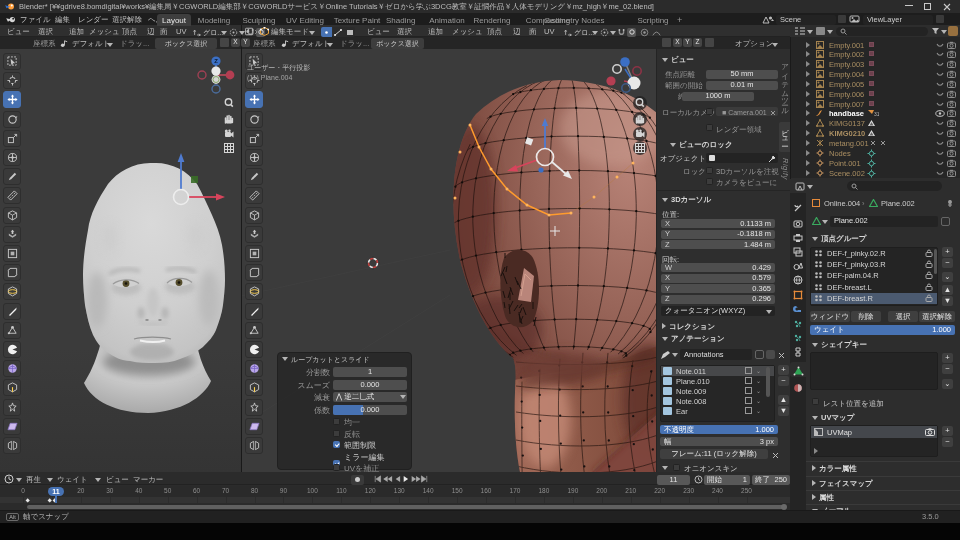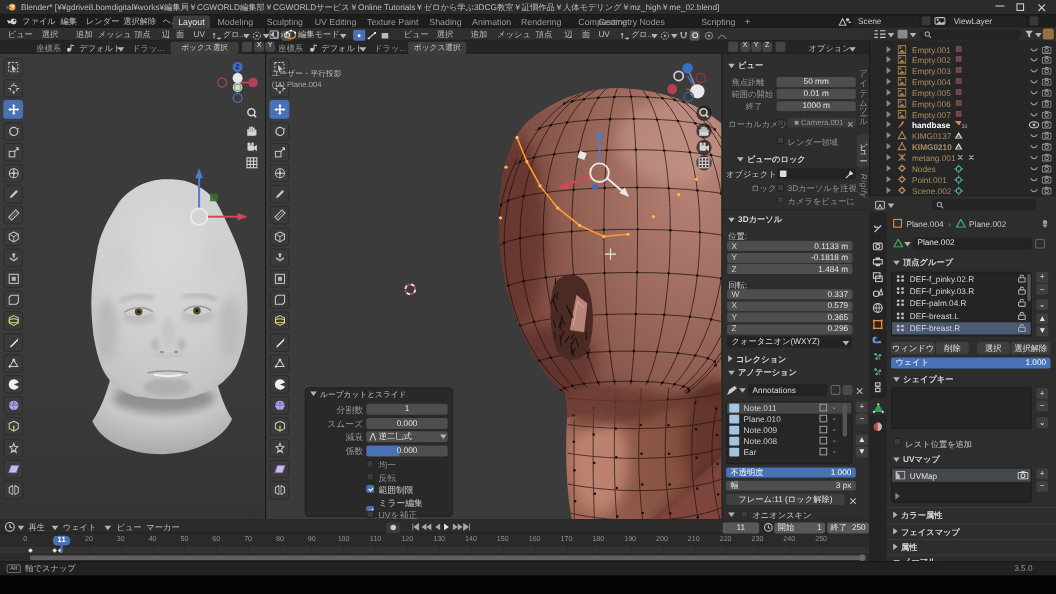--- a/index.html
+++ b/index.html
@@ -844,21 +844,21 @@
     <div class="ab vtab" style="left:781px;top:92px">ツール</div>
     <div class="ab" style="left:779px;top:122px;width:11px;height:30px;background:#3a3a3a;border-radius:2px 0 0 2px"></div>
     <div class="ab vtab" style="left:781px;top:124px;color:#ddd">ビュー</div>
     <div class="ab vtab" style="left:781px;top:158px;font-style:italic">Rigify</div>
     <div class="ab phdr" style="left:662px;top:56px"><span class="carr d"></span>ビュー</div>
     <div class="ab dim" style="left:665px;top:71px;font-size:7.5px;white-space:nowrap">焦点距離</div>
     <div class="ab fld" style="left:706px;top:69.5px;width:72px;height:9px;">50 mm</div>
     <div class="ab dim" style="left:665px;top:82px;font-size:7.5px;white-space:nowrap">範囲の開始</div>
     <div class="ab fld" style="left:706px;top:80.5px;width:72px;height:9px;">0.01 m</div>
     <div class="ab dim" style="left:678px;top:93px;font-size:7.5px;white-space:nowrap">終了</div>
-    <div class="ab fld" style="left:706px;top:91.5px;width:72px;height:9px;">1000 m</div>
+    <div class="ab fld" style="left:682px;top:91.5px;width:72px;height:9px;">1000 m</div>
     <div class="ab dim" style="left:662px;top:109px;font-size:7.5px;white-space:nowrap">ローカルカメラ</div>
     <div class="ab chk" style="left:706px;top:107.5px"></div>
     <div class="ab fld" style="left:716px;top:107px;width:62px;height:9px;background:#3b3b3b"></div>
     <div class="ab dim" style="left:722px;top:109px;font-size:7px;white-space:nowrap">■ Camera.001</div>
     <svg class="ab" style="left:770px;top:109.5px" width="6" height="6">
       <path d="M1 1 L5 5 M5 1 L1 5" stroke="#999" stroke-width="1"></path>
     </svg>
     <div class="ab chk" style="left:706px;top:124px"></div>
     <div class="ab dim" style="left:716px;top:125.5px;font-size:7.5px;white-space:nowrap">レンダー領域</div>
     <div class="ab phdr" style="left:670px;top:141px"><span class="carr d"></span>ビューのロック</div>
@@ -885,21 +885,21 @@
       <span style="color:#cfcfcf">Y</span>
       <span>-0.1818 m</span>
     </div>
     <div class="ab fld" style="left:661px;top:240px;width:114px;height:9px;justify-content:space-between;padding:0 4px">
       <span style="color:#cfcfcf">Z</span>
       <span>1.484 m</span>
     </div>
     <div class="ab tb" style="left:662px;top:256px;font-size:7.5px;white-space:nowrap">回転:</div>
     <div class="ab fld" style="left:661px;top:263px;width:114px;height:9px;justify-content:space-between;padding:0 4px">
       <span style="color:#cfcfcf">W</span>
-      <span>0.337</span>
+      <span>0.429</span>
     </div>
     <div class="ab fld" style="left:661px;top:273.5px;width:114px;height:9px;justify-content:space-between;padding:0 4px">
       <span style="color:#cfcfcf">X</span>
       <span>0.579</span>
     </div>
     <div class="ab fld" style="left:661px;top:284px;width:114px;height:9px;justify-content:space-between;padding:0 4px">
       <span style="color:#cfcfcf">Y</span>
       <span>0.365</span>
     </div>
     <div class="ab fld" style="left:661px;top:294.5px;width:114px;height:9px;justify-content:space-between;padding:0 4px">
@@ -984,21 +984,21 @@
  <div class="ab menu" style="left:20px;top:2.5px">ファイル</div>
  <div class="ab menu" style="left:55px;top:2.5px">編集</div>
  <div class="ab menu" style="left:78px;top:2.5px">レンダー</div>
  <div class="ab menu" style="left:112px;top:2.5px">選択解除</div>
  <div class="ab menu" style="left:148px;top:2.5px">ヘルプ</div>
  <div class="ab" style="left:157px;top:1px;width:34px;height:12px;background:#3e3e3e;border-radius:3px 3px 0 0;color:#e8e8e8;font-size:8px;text-align:center;padding-top:3px">Layout</div>
       <div class="ab" style="left:193px;top:3.5px;width:42px;color:#9b9b9b;font-size:8px;text-align:center">Modeling</div>
       <div class="ab" style="left:238px;top:3.5px;width:42px;color:#9b9b9b;font-size:8px;text-align:center">Sculpting</div>
       <div class="ab" style="left:282px;top:3.5px;width:46px;color:#9b9b9b;font-size:8px;text-align:center">UV Editing</div>
       <div class="ab" style="left:330px;top:3.5px;width:54px;color:#9b9b9b;font-size:8px;text-align:center">Texture Paint</div>
-      <div class="ab" style="left:386px;top:3.5px;width:38px;color:#9b9b9b;font-size:8px;text-align:center">Shading</div>
+      <div class="ab" style="left:386px;top:3.5px;width:38px;color:#9b9b9b;font-size:8px;text-align:left">Shading</div>
       <div class="ab" style="left:425px;top:3.5px;width:44px;color:#9b9b9b;font-size:8px;text-align:center">Animation</div>
       <div class="ab" style="left:470px;top:3.5px;width:44px;color:#9b9b9b;font-size:8px;text-align:center">Rendering</div>
       <div class="ab" style="left:522px;top:3.5px;width:52px;color:#9b9b9b;font-size:8px;text-align:center">Compositing</div>
       <div class="ab" style="left:544px;top:3.5px;width:64px;color:#9b9b9b;font-size:8px;text-align:left">Geometry Nodes</div>
       <div class="ab" style="left:634px;top:3.5px;width:38px;color:#9b9b9b;font-size:8px;text-align:center">Scripting</div>
  <div class="ab dim" style="left:677px;top:3px;font-size:9px">+</div>
  <svg class="ab" style="left:762px;top:2px" width="13" height="9" viewBox="0 0 13 9">
         <path d="M1 8 L4 2 L7 8 Z" fill="none" stroke="#bbb" stroke-width="1"></path>
         <circle cx="8.5" cy="3" r="1.6" fill="#bbb"></circle>
         <path d="M10.5 4 l1.5 2 l-3 0 z" fill="#bbb"></path>
@@ -1340,21 +1340,21 @@
       <path d="M5.5 1 L10 8.5 H1 Z" fill="#2fa355"></path>
       <circle cx="5.5" cy="1.5" r="1" fill="#ddd"></circle>
       <circle cx="9.5" cy="8.5" r="1" fill="#ddd"></circle>
       <circle cx="1.5" cy="8.5" r="1" fill="#ddd"></circle>
     </svg>
     <svg class="ab" style="left:793px;top:383px" width="10" height="10">
       <circle cx="5" cy="5" r="3.8" fill="#b05454"></circle>
       <path d="M5 1.2 A3.8 3.8 0 0 1 5 8.8 Z" fill="#d9d9d9" opacity="0.7"></path>
     </svg>
     <div class="ab" style="left:812px;top:199px;width:8px;height:8px;border:1.2px solid #e58a3a"></div>
-    <div class="ab" style="left:824px;top:200px;font-size:7.5px;color:#ccc">Plane.004</div>
+    <div class="ab" style="left:824px;top:200px;font-size:7.5px;color:#ccc">Online.004</div>
     <div class="ab" style="left:862px;top:200px;font-size:7.5px;color:#888">›</div>
     <svg class="ab" style="left:869px;top:199px" width="9" height="8">
       <path d="M4.5 0.5 L8.5 7.5 H0.5 Z" fill="none" stroke="#3aaa5f" stroke-width="1.2"></path>
     </svg>
     <div class="ab" style="left:881px;top:200px;font-size:7.5px;color:#ccc">Plane.002</div>
     <svg class="ab" style="left:946px;top:199px" width="8" height="9">
       <path d="M4 1 V6 M2 6 H6 M4 6 V8" stroke="#999" stroke-width="1.2"></path>
       <circle cx="4" cy="3" r="2" fill="#999"></circle>
     </svg>
     <svg class="ab" style="left:812px;top:217px" width="9" height="8">

